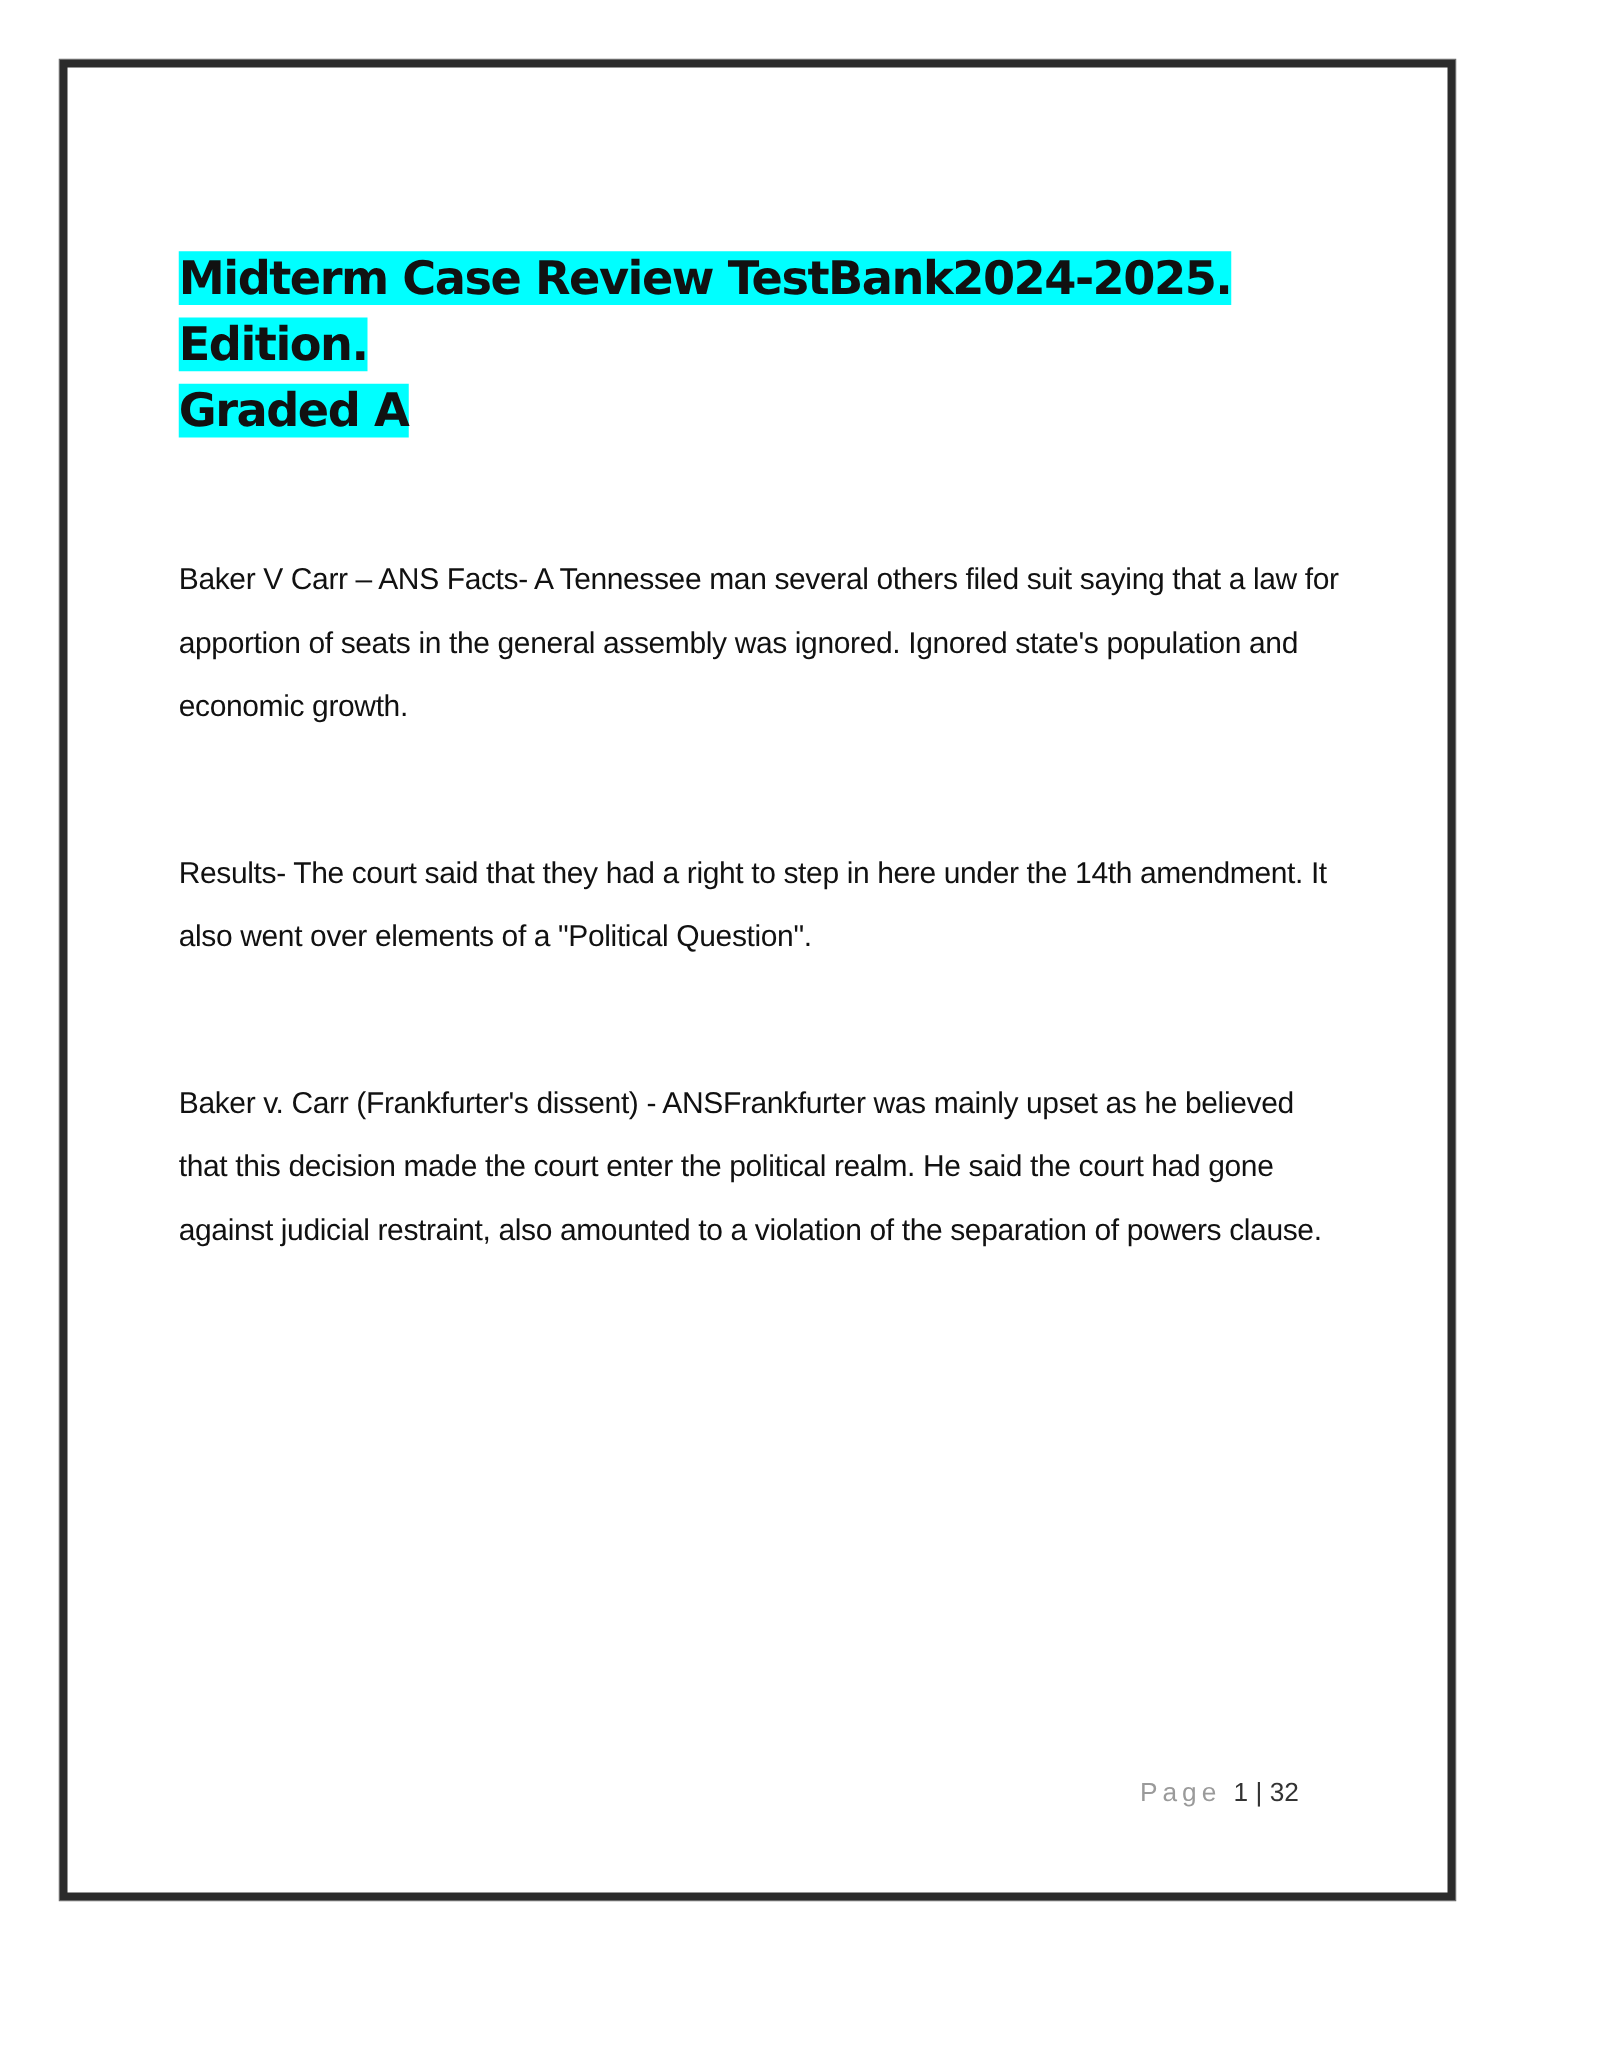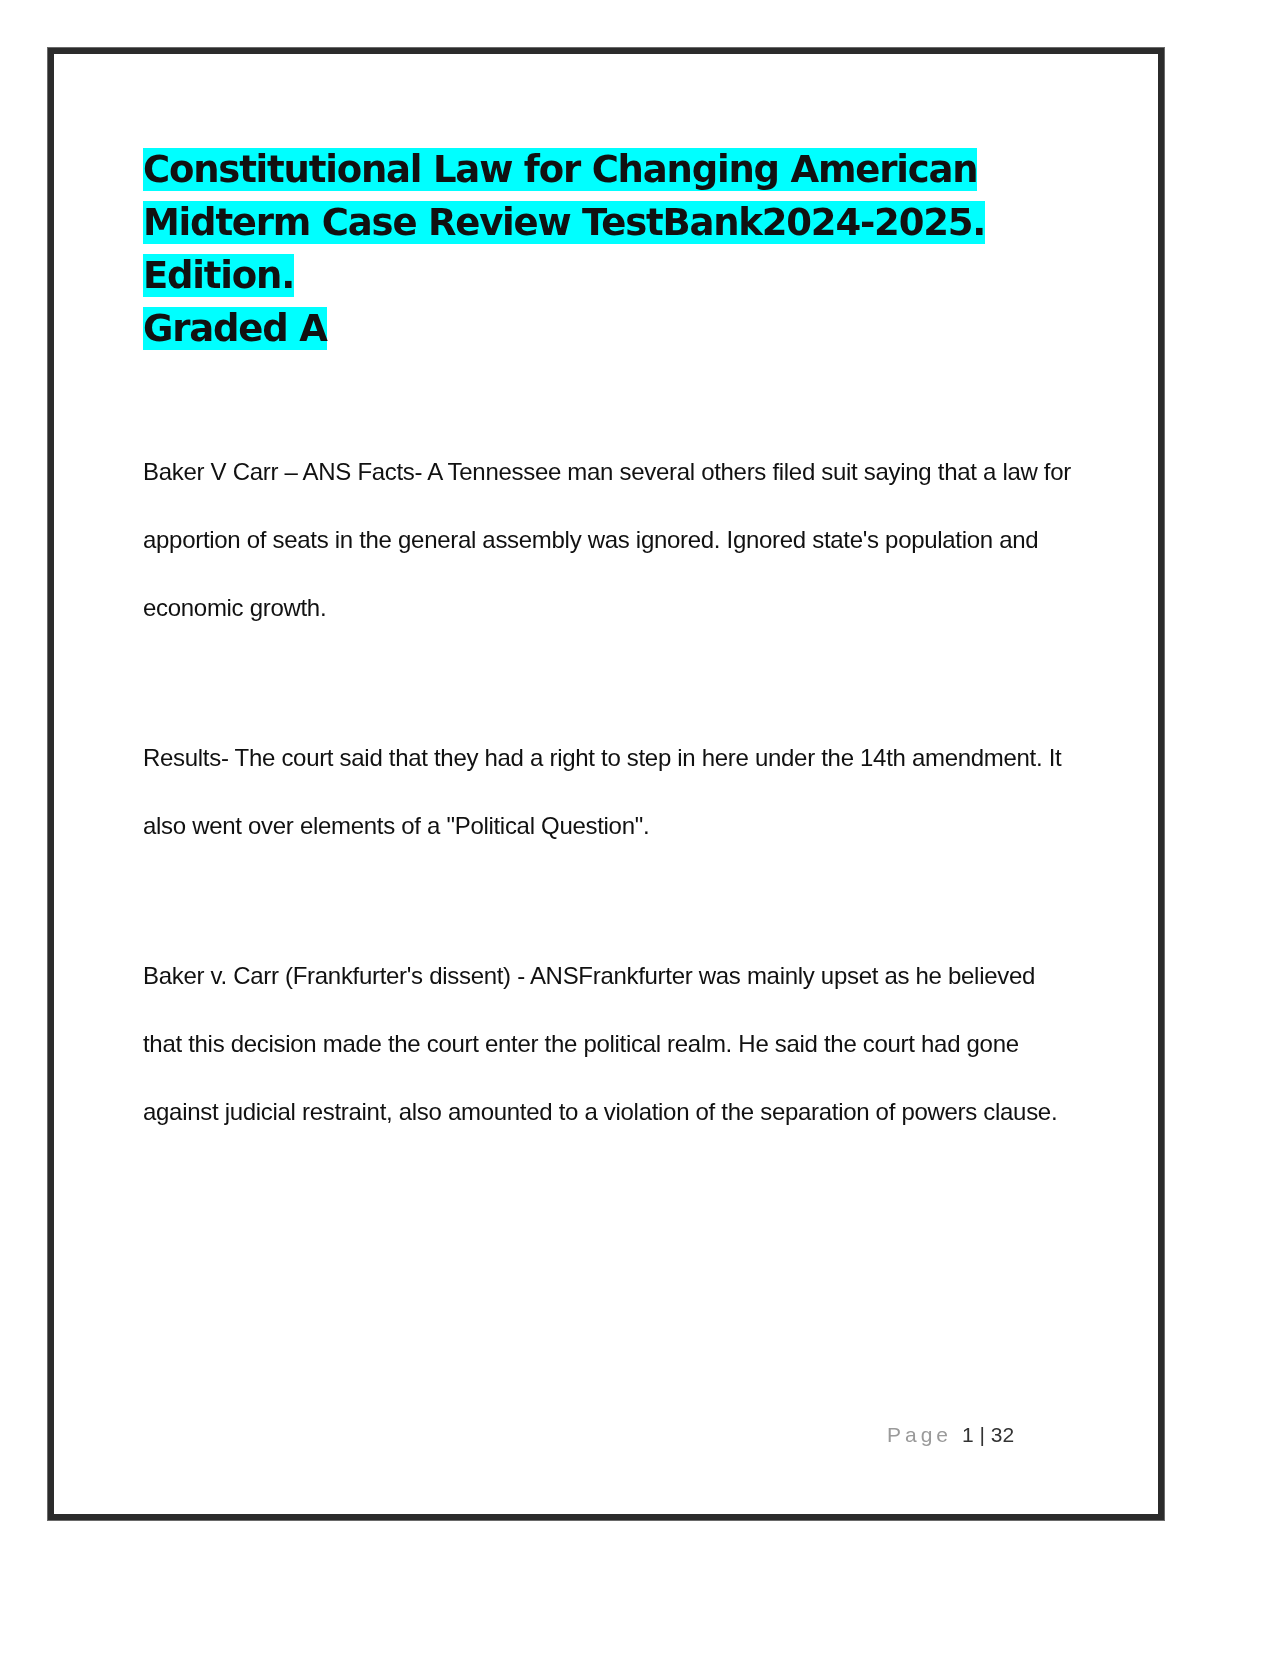--- a/index.html
+++ b/index.html
@@ -27,42 +27,42 @@
       margin: 0;
       letter-spacing: -1.2px;
     }
     .title span {
       background: #00ffff;
       -webkit-box-decoration-break: clone;
       box-decoration-break: clone;
     }
     .para {
       font-size: 24px;
-      line-height: 68px;
+      line-height: 51px;
       margin: 0;
       letter-spacing: -0.3px;
     }
     .footer {
       position: absolute;
       top: 1423px;
-      left: 887px;
+      left: 912px;
       font-family: "Liberation Sans", "DejaVu Sans", sans-serif;
       font-size: 21px;
       color: #333;
     }
     .footer .word { color: #9a9a9a; letter-spacing: 4px; margin-right: 4px; }
   </style>
 </head>
 <body>
 
 <div class="page-frame"></div>
 
 <div class="content">
   <h1 class="title">
-    <span>Constitutional Law for Changing American</span><br>
+    <br>
     <span>Midterm Case Review TestBank2024-2025. Edition.</span><br>
     <span>Graded A</span>
   </h1>
 
   <p class="para" style="margin-top:83px">Baker V Carr – ANS Facts- A Tennessee man several others filed suit saying that a law for apportion of seats in the general assembly was ignored. Ignored state's population and economic growth.</p>
   <p class="para" style="margin-top:82px">Results- The court said that they had a right to step in here under the 14th amendment. It also went over elements of a "Political Question".</p>
   <p class="para" style="margin-top:82px">Baker v. Carr (Frankfurter's dissent) - ANSFrankfurter was mainly upset as he believed that this decision made the court enter the political realm. He said the court had gone against judicial restraint, also amounted to a violation of the separation of powers clause.</p>
 </div>
 
 <div class="footer">

